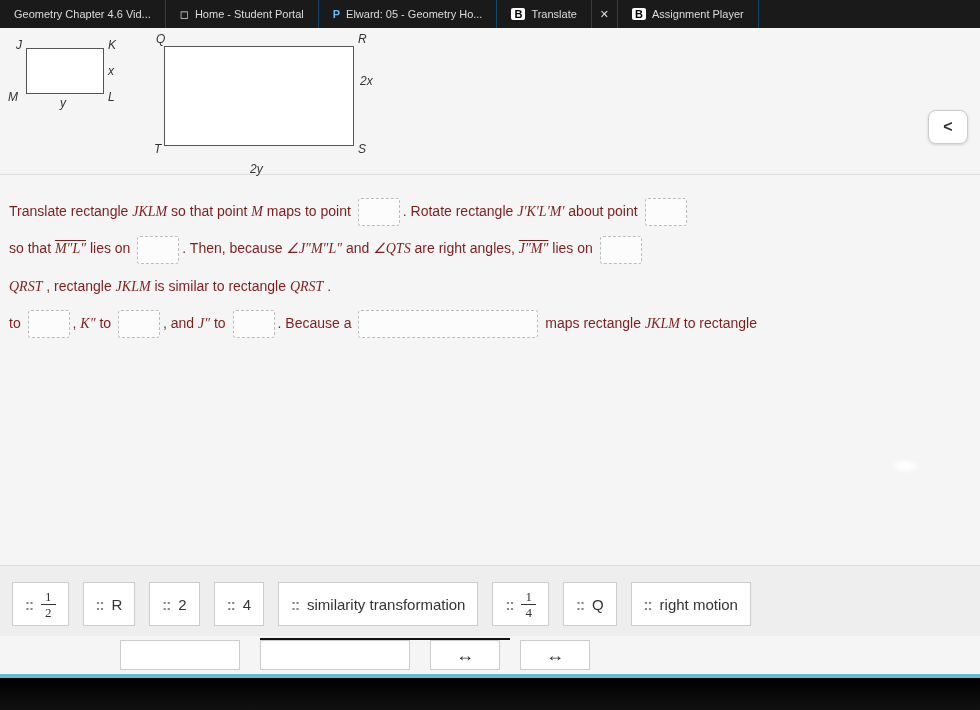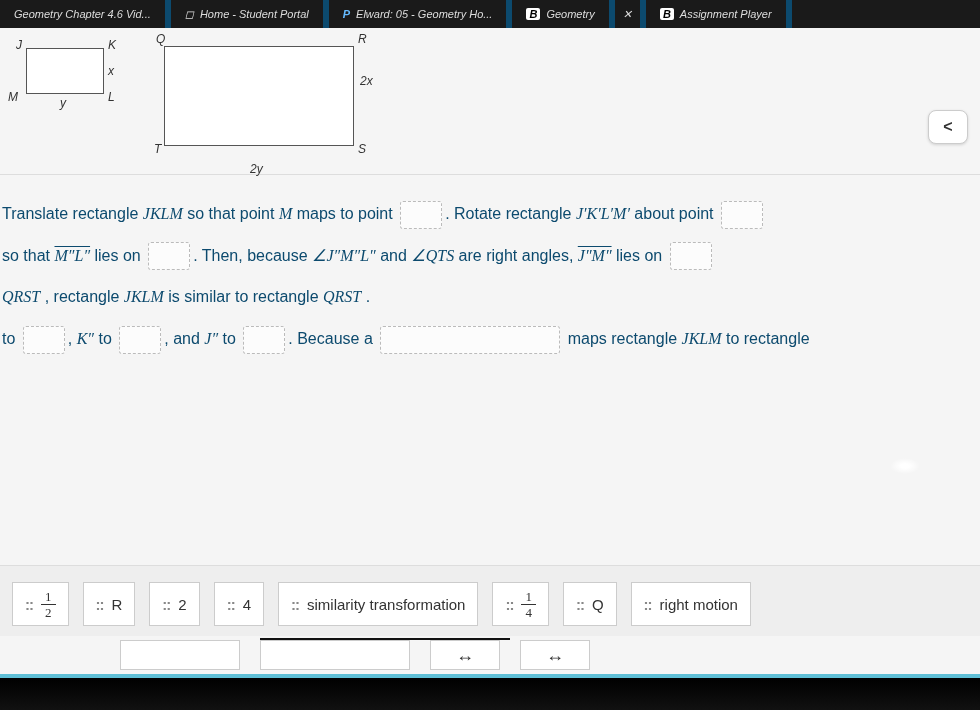--- a/index.html
+++ b/index.html
@@ -18,24 +18,23 @@
     align-items: center;
     color: #ddd;
     font-size: 11px;
   }
   .tab {
     display: flex;
     align-items: center;
     gap: 6px;
     padding: 0 14px;
     height: 100%;
-    border-right: 6px solid #0c4a6e;
+    border-right: 1px solid #0c4a6e;
     white-space: nowrap;
     overflow: hidden;
-    font-style: italic;
   }
   .tab .icon { font-size: 11px; display:inline-block; }
   .diagram-row {
     display: flex;
     gap: 28px;
     padding: 10px 8px 4px 8px;
     align-items: flex-start;
   }
   .rect-small { position: relative; width: 110px; height: 70px; }
   .rect-small .box { position:absolute; left:18px; top:10px; width:78px; height:46px; border:1.5px solid #555; background:#fff; }
@@ -55,23 +54,23 @@
     box-shadow: 0 1px 3px rgba(0,0,0,0.15);
     display: flex;
     align-items: center;
     justify-content: center;
     font-weight: bold;
     color: #333;
     cursor: pointer;
   }
   .divider { border-top: 1px solid #ddd; margin: 6px 0 18px 0; }
   .proof {
-    padding: 0 2px;
-    font-size: 16px;
-    color: #0c4a6e;
+    padding: 0 9px;
+    font-size: 14px;
+    color: #7f1d1d;
     line-height: 2.6;
   }
   .proof .mi { font-style: italic; font-family: Georgia, serif; }
   .overline { text-decoration: overline; }
   .blank {
     display: inline-block;
     min-width: 42px;
     height: 28px;
     border: 1.5px dashed #bbb;
     border-radius: 3px;
@@ -146,21 +145,21 @@
   <div class="tab">
     <span class="icon">◻</span>
     <span>Home - Student Portal</span>
   </div>
   <div class="tab">
     <span class="icon" style="color:#6bf;font-weight:bold">P</span>
     <span>Elward: 05 - Geometry Ho...</span>
   </div>
   <div class="tab">
     <span class="icon" style="background:#fff;color:#000;padding:0 3px;border-radius:2px;font-weight:bold">B</span>
-    <span>Geometry</span>
+    <span>Translate</span>
   </div>
   <div class="tab" style="padding:0 8px">
     <span>✕</span>
   </div>
   <div class="tab">
     <span class="icon" style="background:#fff;color:#000;padding:0 3px;border-radius:2px;font-weight:bold">B</span>
     <span>Assignment Player</span>
   </div>
 </div>
 

